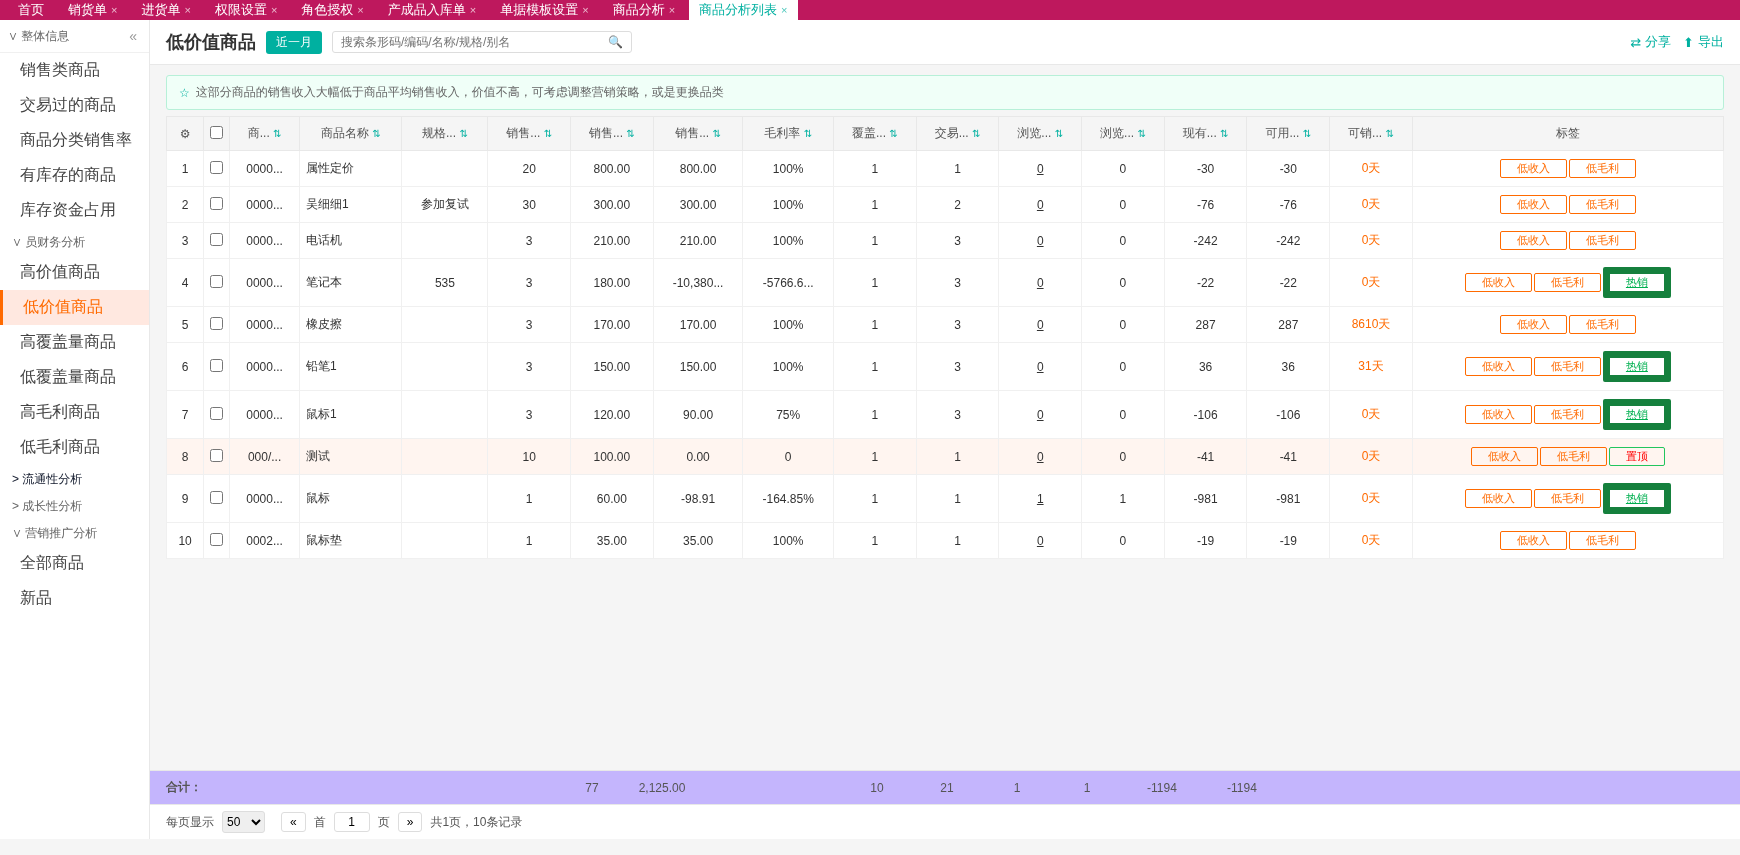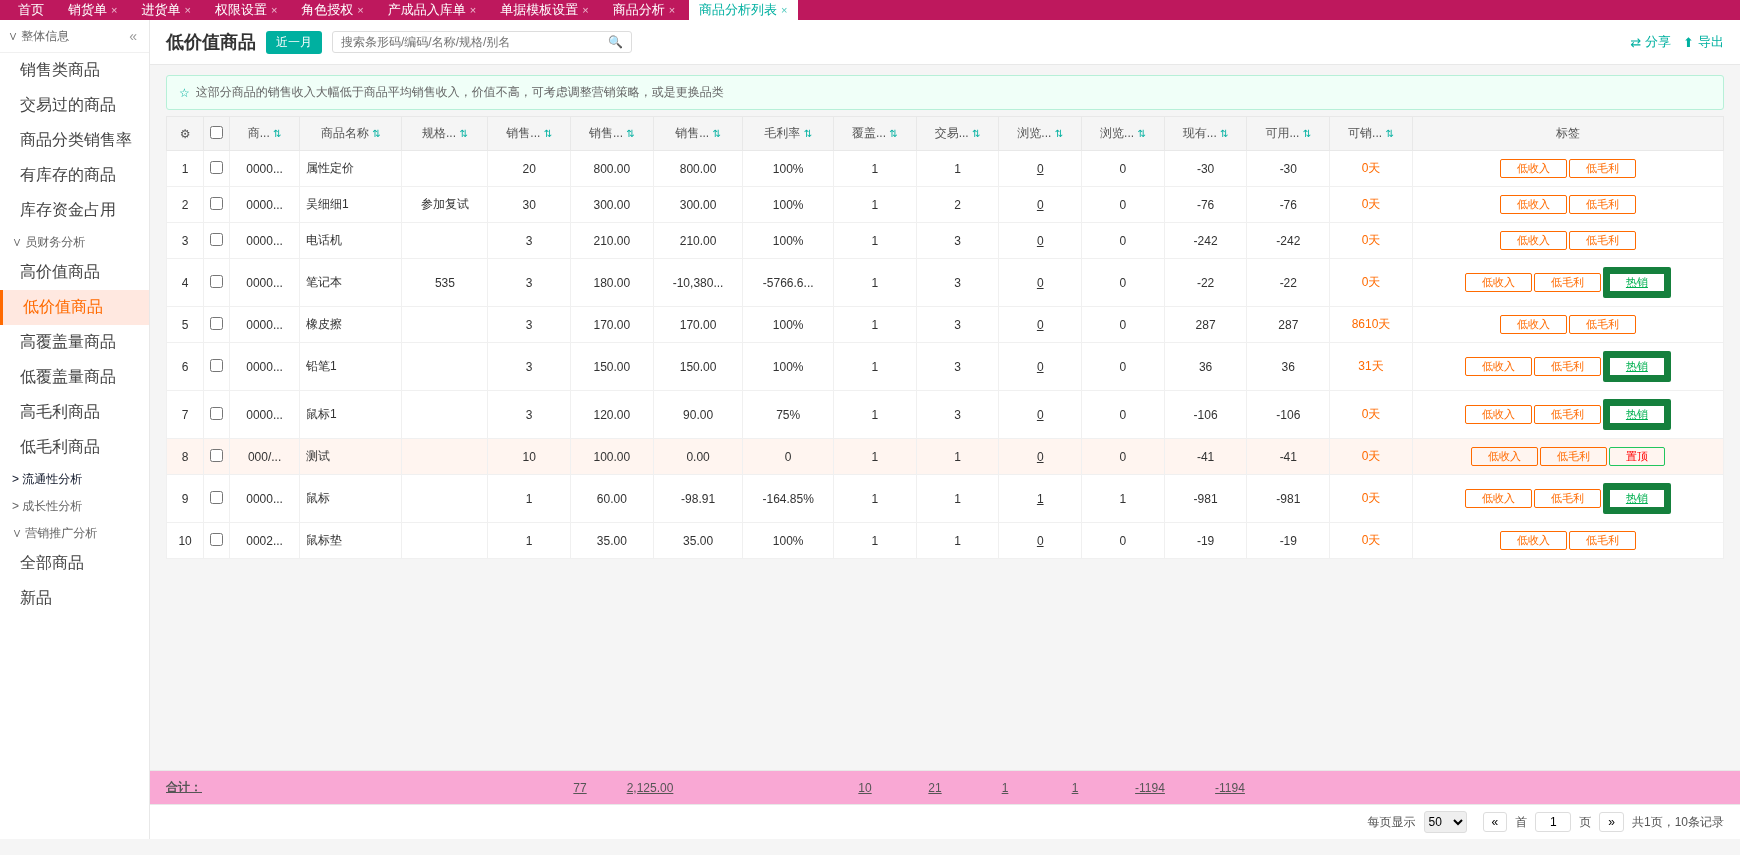--- a/index.html
+++ b/index.html
@@ -175,40 +175,39 @@
     }
     .tag-orange { color: #ff6a00; border: 1px solid #ff6a00; }
     .tag-red { color: #f00; border: 1px solid #22c55e; }
     .tag-green { color: #00b050; border: 7px solid #15803d; text-decoration: underline; }
 
     .days-orange { color: #ff6a00; }
     .underline { text-decoration: underline; cursor: pointer; }
 
     
     .footer-bar {
-      background: #f9a8d4;
+      background: #c4b5fd;
       border-top: 1px solid #e8e8e8;
       padding: 8px 16px;
       display: flex;
       align-items: center;
-      gap: 8px;
+      gap: 20px;
       font-size: 12px;
       color: #555;
-      text-decoration: underline;
     }
     .total-label { font-weight: bold; }
 
     
     .pagination {
       background: #fff;
       border-top: 1px solid #e8e8e8;
       padding: 6px 16px;
       display: flex;
       align-items: center;
-      justify-content: flex-end;
+      justify-content: flex-start;
       gap: 8px;
       font-size: 12px;
       color: #555;
     }
     .page-size-select {
       border: 1px solid #ddd;
       border-radius: 3px;
       padding: 2px 0;
       font-size: 12px;
     }

